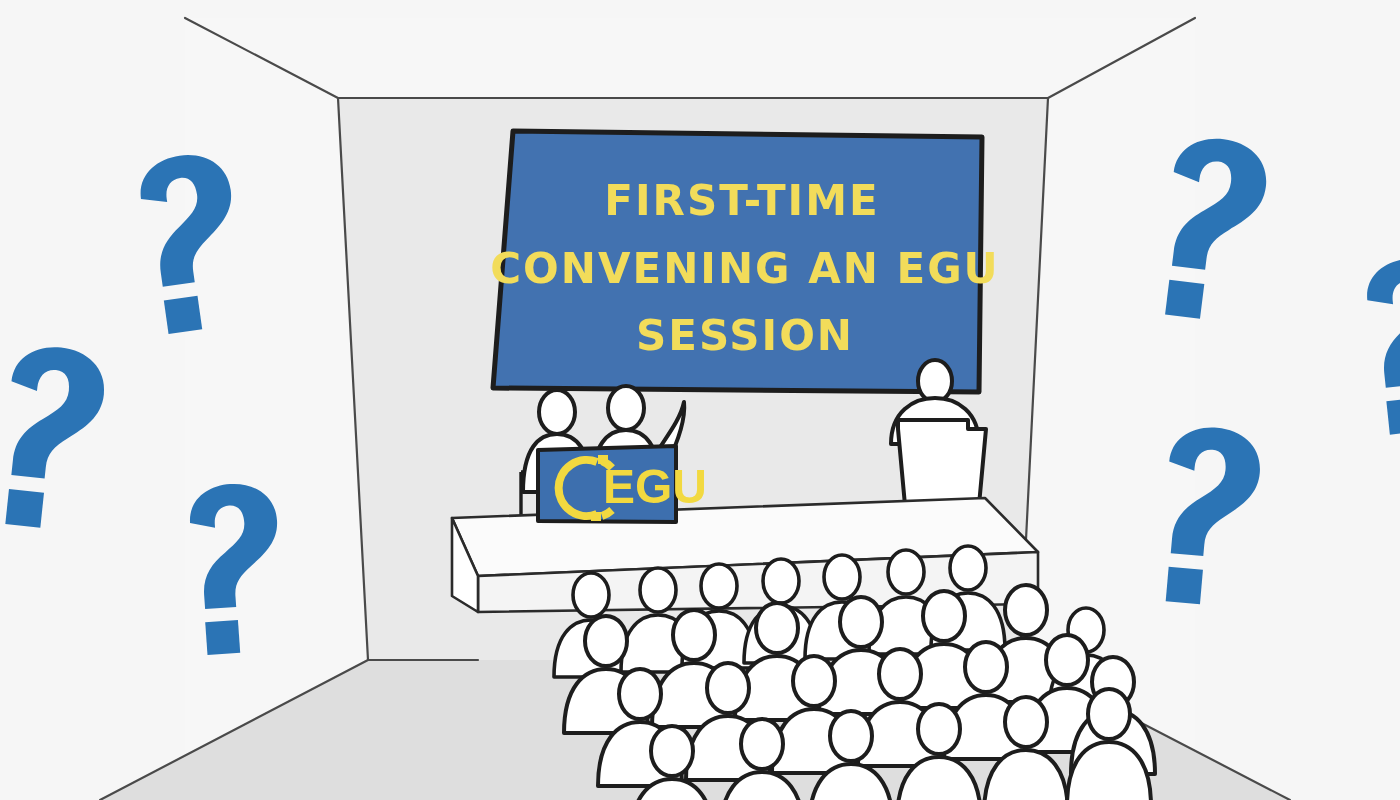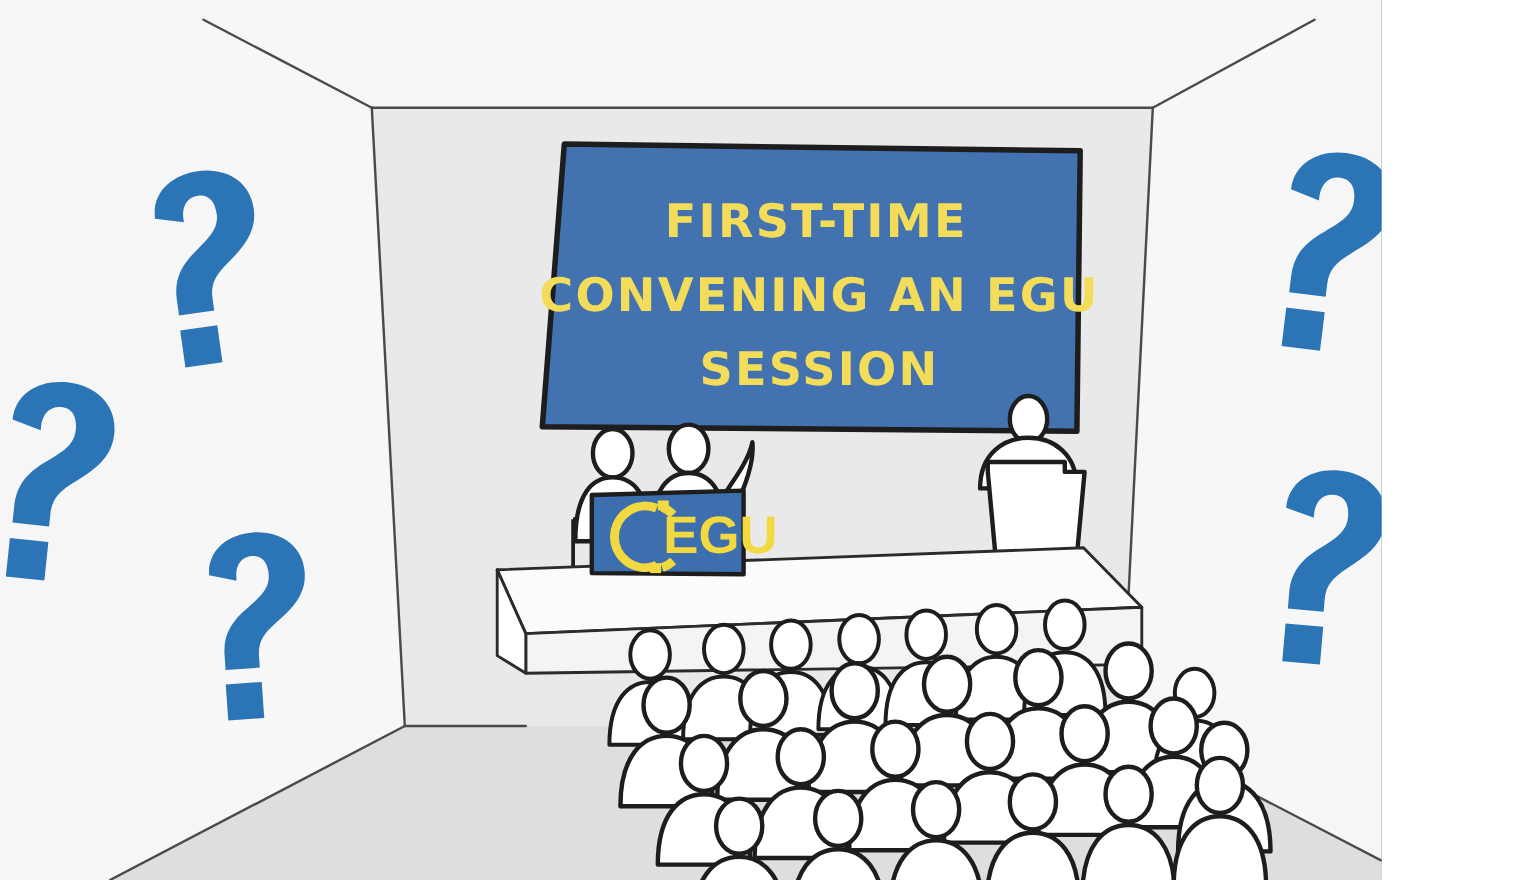--- a/index.html
+++ b/index.html
@@ -6,24 +6,24 @@
   html, body {
     margin: 0;
     padding: 0;
     background: #ffffff;
   }
   body {
     font-family: "Liberation Sans", sans-serif;
   }
   #stage-wrap {
     position: relative;
-    width: 1256px;
+    width: 1400px;
     height: 800px;
     overflow: hidden;
-    background: #0f766e;
+    background: #a3a3a3;
   }
   #scene {
     position: absolute;
     left: 0;
     top: 0;
     width: 1400px;
     height: 800px;
     display: block;
   }
   .slide-title-text {

